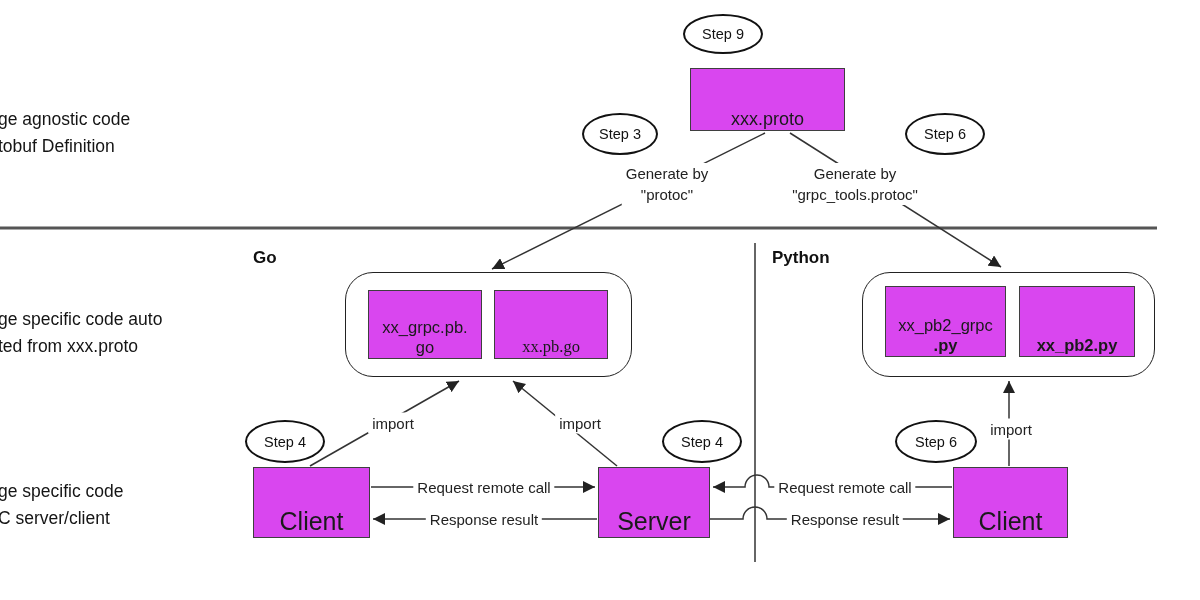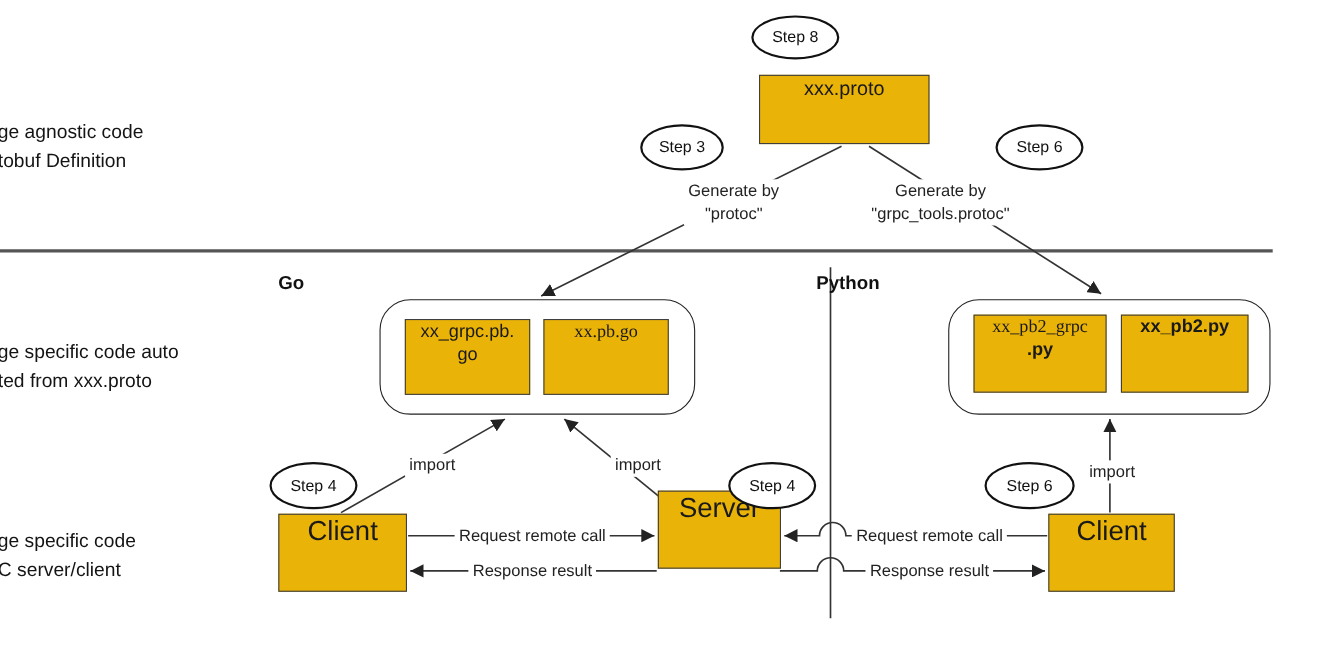--- a/index.html
+++ b/index.html
@@ -2,22 +2,22 @@
 <html><head>
 <meta charset="utf-8">
 <style>
   html,body{margin:0;padding:0;background:#ffffff;}
   .stage{
     position:relative;width:1200px;height:600px;background:#ffffff;overflow:hidden;
     font-family:"Liberation Sans","DejaVu Sans",sans-serif;color:#1a1a1a;
   }
   .stage svg.connectors{position:absolute;left:0;top:0;z-index:1;}
   .box{
-    position:absolute;z-index:2;background:#eab308;border:1.5px solid #3f3f3f;
-    display:flex;align-items:flex-start;justify-content:center;text-align:center;
+    position:absolute;z-index:2;background:#d946ef;border:1.5px solid #3f3f3f;
+    display:flex;align-items:flex-end;justify-content:center;text-align:center;
     font-size:18px;color:#1a1a1a;box-sizing:border-box;line-height:1.25;
   }
   .rounded{
     position:absolute;z-index:2;background:#ffffff;border:1.6px solid #222222;
     border-radius:28px;box-sizing:border-box;
   }
   .filebox{font-size:16.5px;}
   .endpoint{font-size:25px;}
   .oval{
     position:absolute;z-index:4;background:#ffffff;border:2.5px solid #111111;
@@ -75,60 +75,60 @@
   <div class="leftlbl" style="top:306px;">
     <div>ge specific code auto</div>
     <div>ted from xxx.proto</div>
   </div>
   <div class="leftlbl" style="top:478px;">
     <div>ge specific code</div>
     <div>C server/client</div>
   </div>
 
   <div class="seclbl" style="left:253px;top:248px;">Go</div>
-  <div class="seclbl" style="left:742px;top:248px;text-align:center;">Python</div>
+  <div class="seclbl" style="left:772px;top:248px;text-align:center;">Python</div>
 
   <div class="box" style="left:690px;top:68px;width:155px;height:63px;">
     <span>xxx.proto</span>
   </div>
 
   <div class="rounded" style="left:345px;top:272px;width:287px;height:105px;"></div>
   <div class="box filebox" style="left:368px;top:290px;width:114px;height:69px;">
     <span>
       <span style="display:block;">xx_grpc.pb.</span>
       <span style="display:block;">go</span>
     </span>
   </div>
   <div class="box filebox" style="left:494px;top:290px;width:114px;height:69px;font-family:Liberation Serif, serif;">
     <span>xx.pb.go</span>
   </div>
 
   <div class="rounded" style="left:862px;top:272px;width:293px;height:105px;"></div>
   <div class="box filebox" style="left:885px;top:286px;width:121px;height:71px;">
     <span>
-      <span style="display:block;font-family:Liberation Serif, serif;">xx_pb2_grpc</span>
+      <span style="display:block;">xx_pb2_grpc</span>
       <span style="display:block;font-weight:bold;">.py</span>
     </span>
   </div>
   <div class="box filebox" style="left:1019px;top:286px;width:116px;height:71px;font-weight:bold;">
     <span>xx_pb2.py</span>
   </div>
 
   <div class="box endpoint" style="left:253px;top:467px;width:117px;height:71px;">
     <span>Client</span>
   </div>
-  <div class="box endpoint" style="left:598px;top:446px;width:112px;height:71px;">
+  <div class="box endpoint" style="left:598px;top:467px;width:112px;height:71px;">
     <span>Server</span>
   </div>
   <div class="box endpoint" style="left:953px;top:467px;width:115px;height:71px;">
     <span>Client</span>
   </div>
 
   <div class="oval" style="left:683px;top:14px;width:80px;height:40px;">
-    <span>Step 8</span>
+    <span>Step 9</span>
   </div>
   <div class="oval" style="left:582px;top:113px;width:76px;height:42px;justify-content:center;">
     <span>Step 3</span>
   </div>
   <div class="oval" style="left:905px;top:113px;width:80px;height:42px;">
     <span>Step 6</span>
   </div>
   <div class="oval" style="left:245px;top:420px;width:80px;height:43px;">
     <span>Step 4</span>
   </div>

